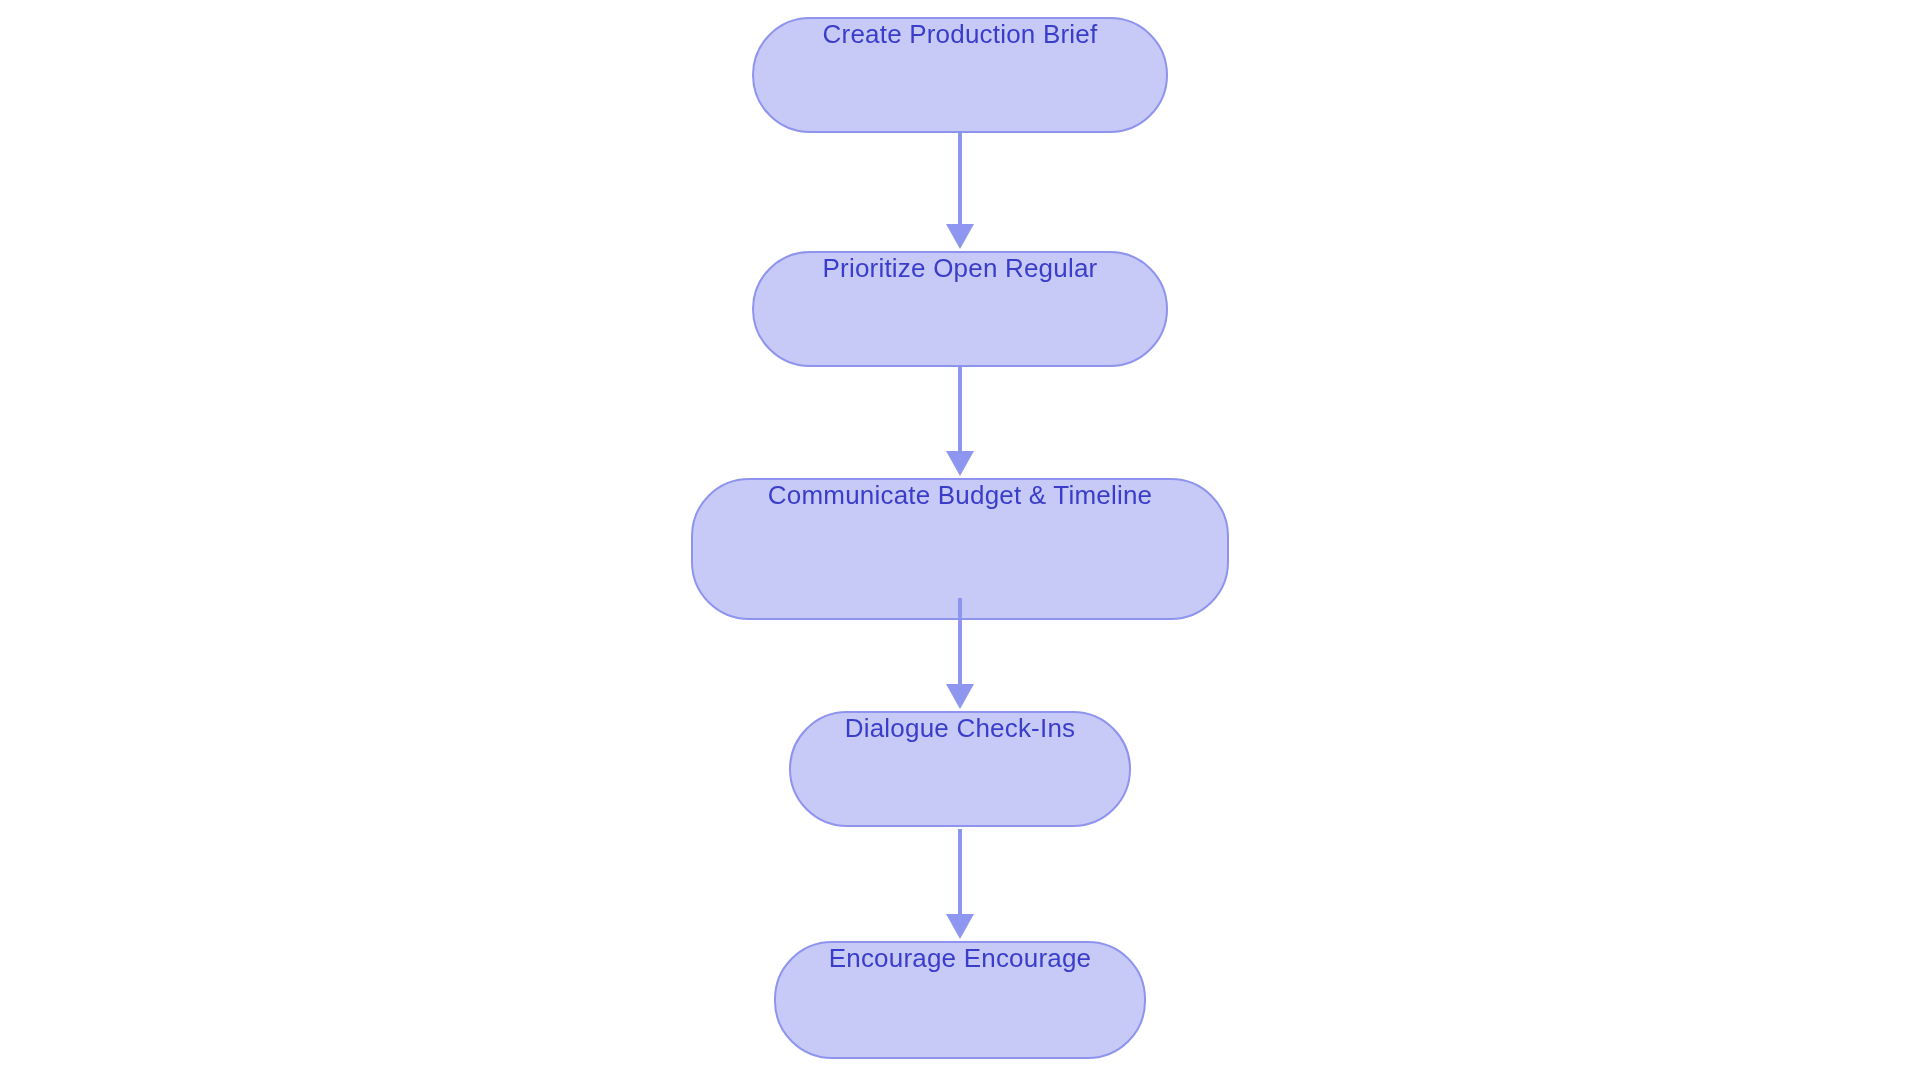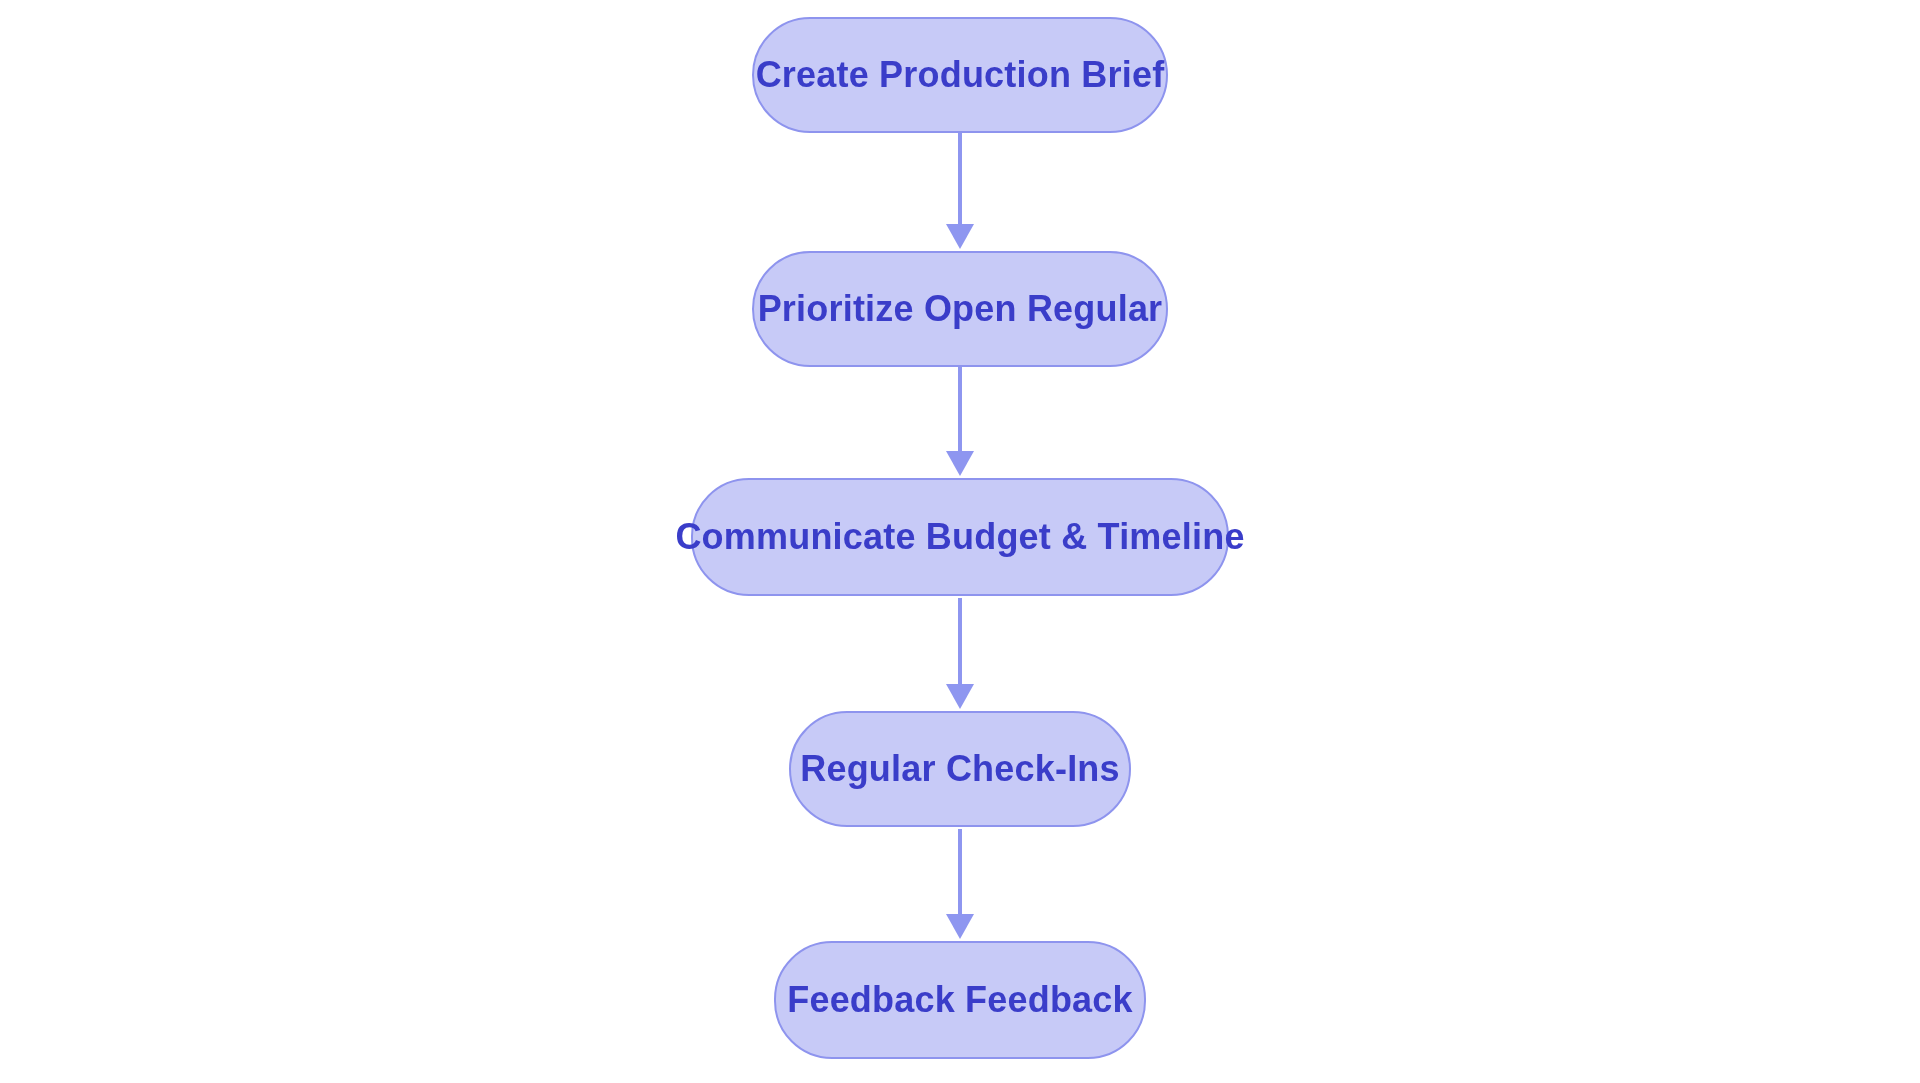--- a/index.html
+++ b/index.html
@@ -17,35 +17,34 @@
     overflow: hidden;
   }
   .canvas {
     position: relative;
     width: 1920px; height: 1083px;
     background: var(--background);
   }
   .node {
     position: absolute;
     display: flex;
-    align-items: center;
     justify-content: center;
     background: var(--node-fill);
     border: 2px solid var(--node-border);
     border-radius: 58px;
     color: var(--node-text);
-    font-size: 36px;
-    font-weight: 700;
+    font-size: 26px;
+    font-weight: 400;
     letter-spacing: 0.2px;
     text-align: center;
     white-space: nowrap;
   }
   .n1 { left: 752px;  top: 17px;  width: 416px; height: 116px; }
   .n2 { left: 752px;  top: 251px; width: 416px; height: 116px; }
-  .n3 { left: 691px;  top: 478px; width: 538px; height: 118px; }
+  .n3 { left: 691px;  top: 478px; width: 538px; height: 142px; }
   .n4 { left: 789px;  top: 711px; width: 342px; height: 116px; }
   .n5 { left: 774px;  top: 941px; width: 372px; height: 118px; }
   .arrow {
     position: absolute;
     left: 946px;            
     width: 28px;
     display: flex;
     flex-direction: column;
     align-items: center;
   }
@@ -91,25 +90,25 @@
   <div class="node n3">
     <span>Communicate Budget &amp; Timeline</span>
   </div>
 
   <div class="arrow a3">
     <div class="shaft"></div>
     <div class="head"></div>
   </div>
 
   <div class="node n4">
-    <span>Regular Check-Ins</span>
+    <span>Dialogue Check-Ins</span>
   </div>
 
   <div class="arrow a4">
     <div class="shaft"></div>
     <div class="head"></div>
   </div>
 
   <div class="node n5">
-    <span>Feedback Feedback</span>
+    <span>Encourage Encourage</span>
   </div>
 
 </div>
 
 </body></html>

